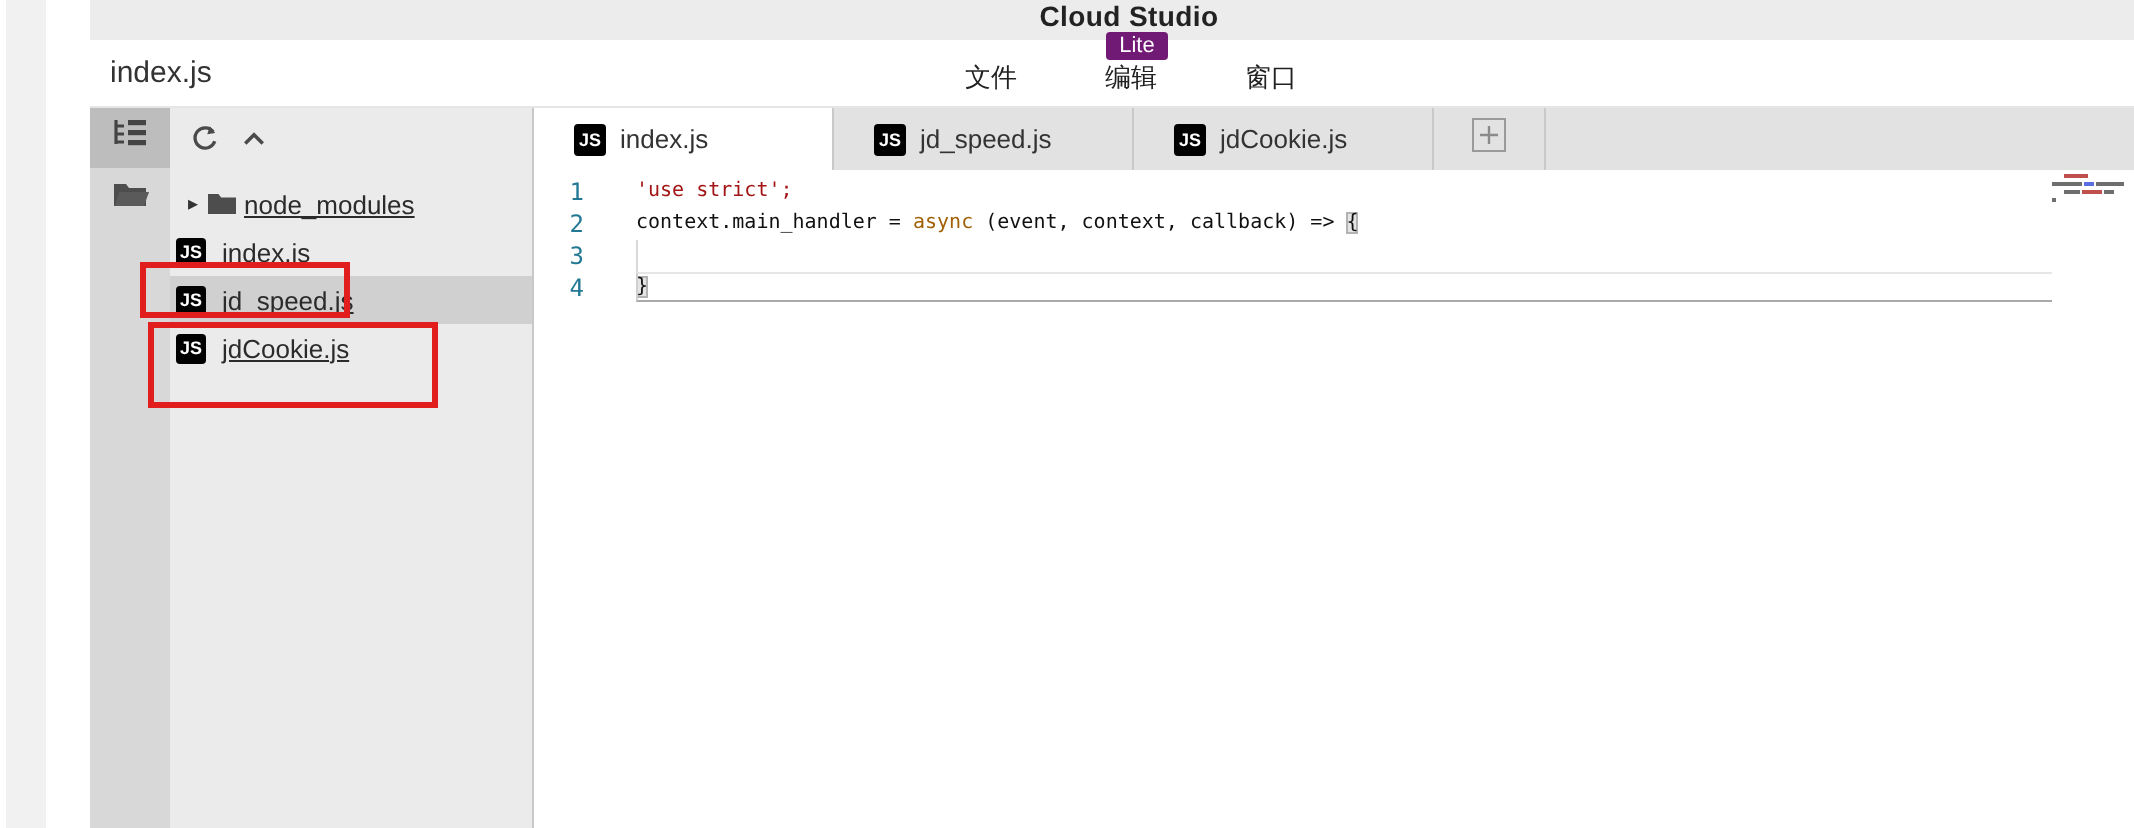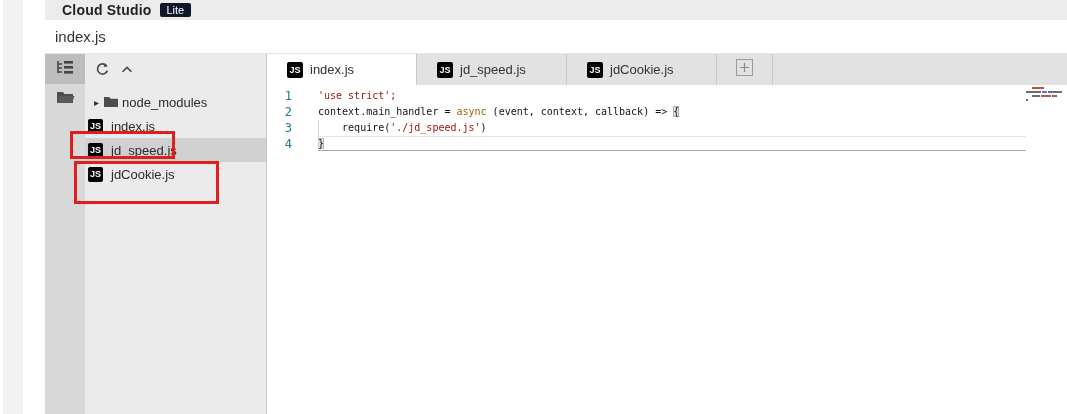--- a/index.html
+++ b/index.html
@@ -4,23 +4,23 @@
 <style>
   * { margin:0; padding:0; box-sizing:border-box; }
   body { font-family:"Liberation Sans", sans-serif; background:#fff; }
   .page { position:relative; width:1067px; height:414px; background:#ffffff; overflow:hidden; }
 
   .left-strip { position:absolute; left:3px; top:0; width:20px; height:414px; background:#f1f1f1; }
 
   .app { position:absolute; left:45px; top:0; right:0; bottom:0; }
 
   
-  .topbar { height:20px; background:#ececec; display:flex; align-items:center; padding-left:17px; }
+  .topbar { height:20px; background:#ececec; display:flex; align-items:center; padding-left:17px;flex-direction:column; }
   .brand { font-size:14px; font-weight:bold; color:#222; letter-spacing:.2px; }
-  .lite-badge { margin-left:8px; background:#0f172a; color:#fff; font-size:11px; line-height:14px; padding:0 7px; border-radius:2px; }
+  .lite-badge { margin-left:8px; background:#701a75; color:#fff; font-size:11px; line-height:14px; padding:0 7px; border-radius:2px; }
   .menus { display:flex; margin-left:46px; }
   .menu-item { font-size:13px; color:#222; margin-right:44px; cursor:default; }
 
   
   .breadcrumb { height:34px; background:#fff; display:flex; align-items:center; padding-left:10px; border-bottom:1px solid #e6e6e6; }
   .breadcrumb-title { font-size:15px; color:#333; }
 
   .main { position:absolute; top:54px; left:0; right:0; bottom:0; display:flex; }
 
   
@@ -33,21 +33,21 @@
   .explorer-toolbar { height:31px; display:flex; align-items:center; padding-left:9px; }
   .tool-icon { margin-right:9px; display:flex; align-items:center; justify-content:center; width:16px; height:16px; }
   .tree { padding-top:5px; }
   .tree-row { height:24px; display:flex; align-items:center; font-size:13px; color:#2b2b2b; cursor:default; }
   .tree-row.selected { background:#d0d0d0; }
   .tree-row.file { padding-left:3px; }
   .tree-row.folder { padding-left:9px; }
   .twisty { font-size:10px; color:#333; width:10px; flex:none; }
   .folder-ic { margin-right:4px; display:flex; }
   .js-badge { width:15px; height:15px; border-radius:2px; background:#000000; color:#fff; font-weight:bold; font-size:9px; display:flex; align-items:center; justify-content:center; margin-right:8px; flex:none; }
-  .tree-label { white-space:nowrap; }
+  .tree-label { white-space:nowrap;text-decoration:underline; }
 
   
   .editorcol { flex:1; min-width:0; display:flex; flex-direction:column; border-left:1px solid #c8c8c8; }
   .tabbar { height:31px; background:#e2e2e2; display:flex; flex:none; }
   .tab { width:150px; flex:none; display:flex; align-items:center; padding-left:20px; border-right:1px solid #c9c9c9; font-size:13px; color:#333; cursor:default; }
   .tab .js-badge { width:16px; height:16px; margin-right:7px; }
   .tab.active { background:#ffffff; }
   .plus-cell { width:56px; flex:none; display:flex; align-items:center; justify-content:center; border-right:1px solid #c9c9c9; cursor:default; }
 
   .codearea { flex:1; background:#fff; position:relative; padding-top:3px; overflow:hidden; }
@@ -80,20 +80,25 @@
 <body>
 
 <div class="page">
   <div class="left-strip"></div>
 
   <div class="app">
 
     <div class="topbar">
       <span class="brand">Cloud Studio</span>
       <span class="lite-badge">Lite</span>
+      <div class="menus">
+          <span class="menu-item">文件</span>
+          <span class="menu-item">编辑</span>
+          <span class="menu-item">窗口</span>
+        </div>
     </div>
 
     <div class="breadcrumb">
       <span class="breadcrumb-title">index.js</span>
     </div>
 
     <div class="main">
 
       <div class="activity">
         <div class="activity-cell active">
@@ -187,21 +192,20 @@
               <div class="code-row">
                 <span class="ln">1</span>
                 <span class="code-text"><span class="tok-string">'use strict';</span></span>
               </div>
               <div class="code-row">
                 <span class="ln">2</span>
                 <span class="code-text"><span class="tok-plain">context.main_handler = </span><span class="tok-keyword">async</span><span class="tok-plain"> (event, context, callback) =&gt; </span><span class="tok-bracket">{</span></span>
               </div>
               <div class="code-row">
                 <span class="ln">3</span>
-                <span class="code-text"><span class="tok-plain">    require(</span><span class="tok-string">'./jd_speed.js'</span><span class="tok-plain">)</span></span>
               </div>
               <div class="code-row">
                 <span class="ln">4</span>
                 <span class="code-text"><span class="tok-bracket">}</span></span>
               </div>
             </div>
           <div class="minimap">
             <div class="mm-row">
                 <div class="mm-seg mm-sp" style="width:5px"></div>
                 <div class="mm-seg mm-red" style="width:12px"></div>

